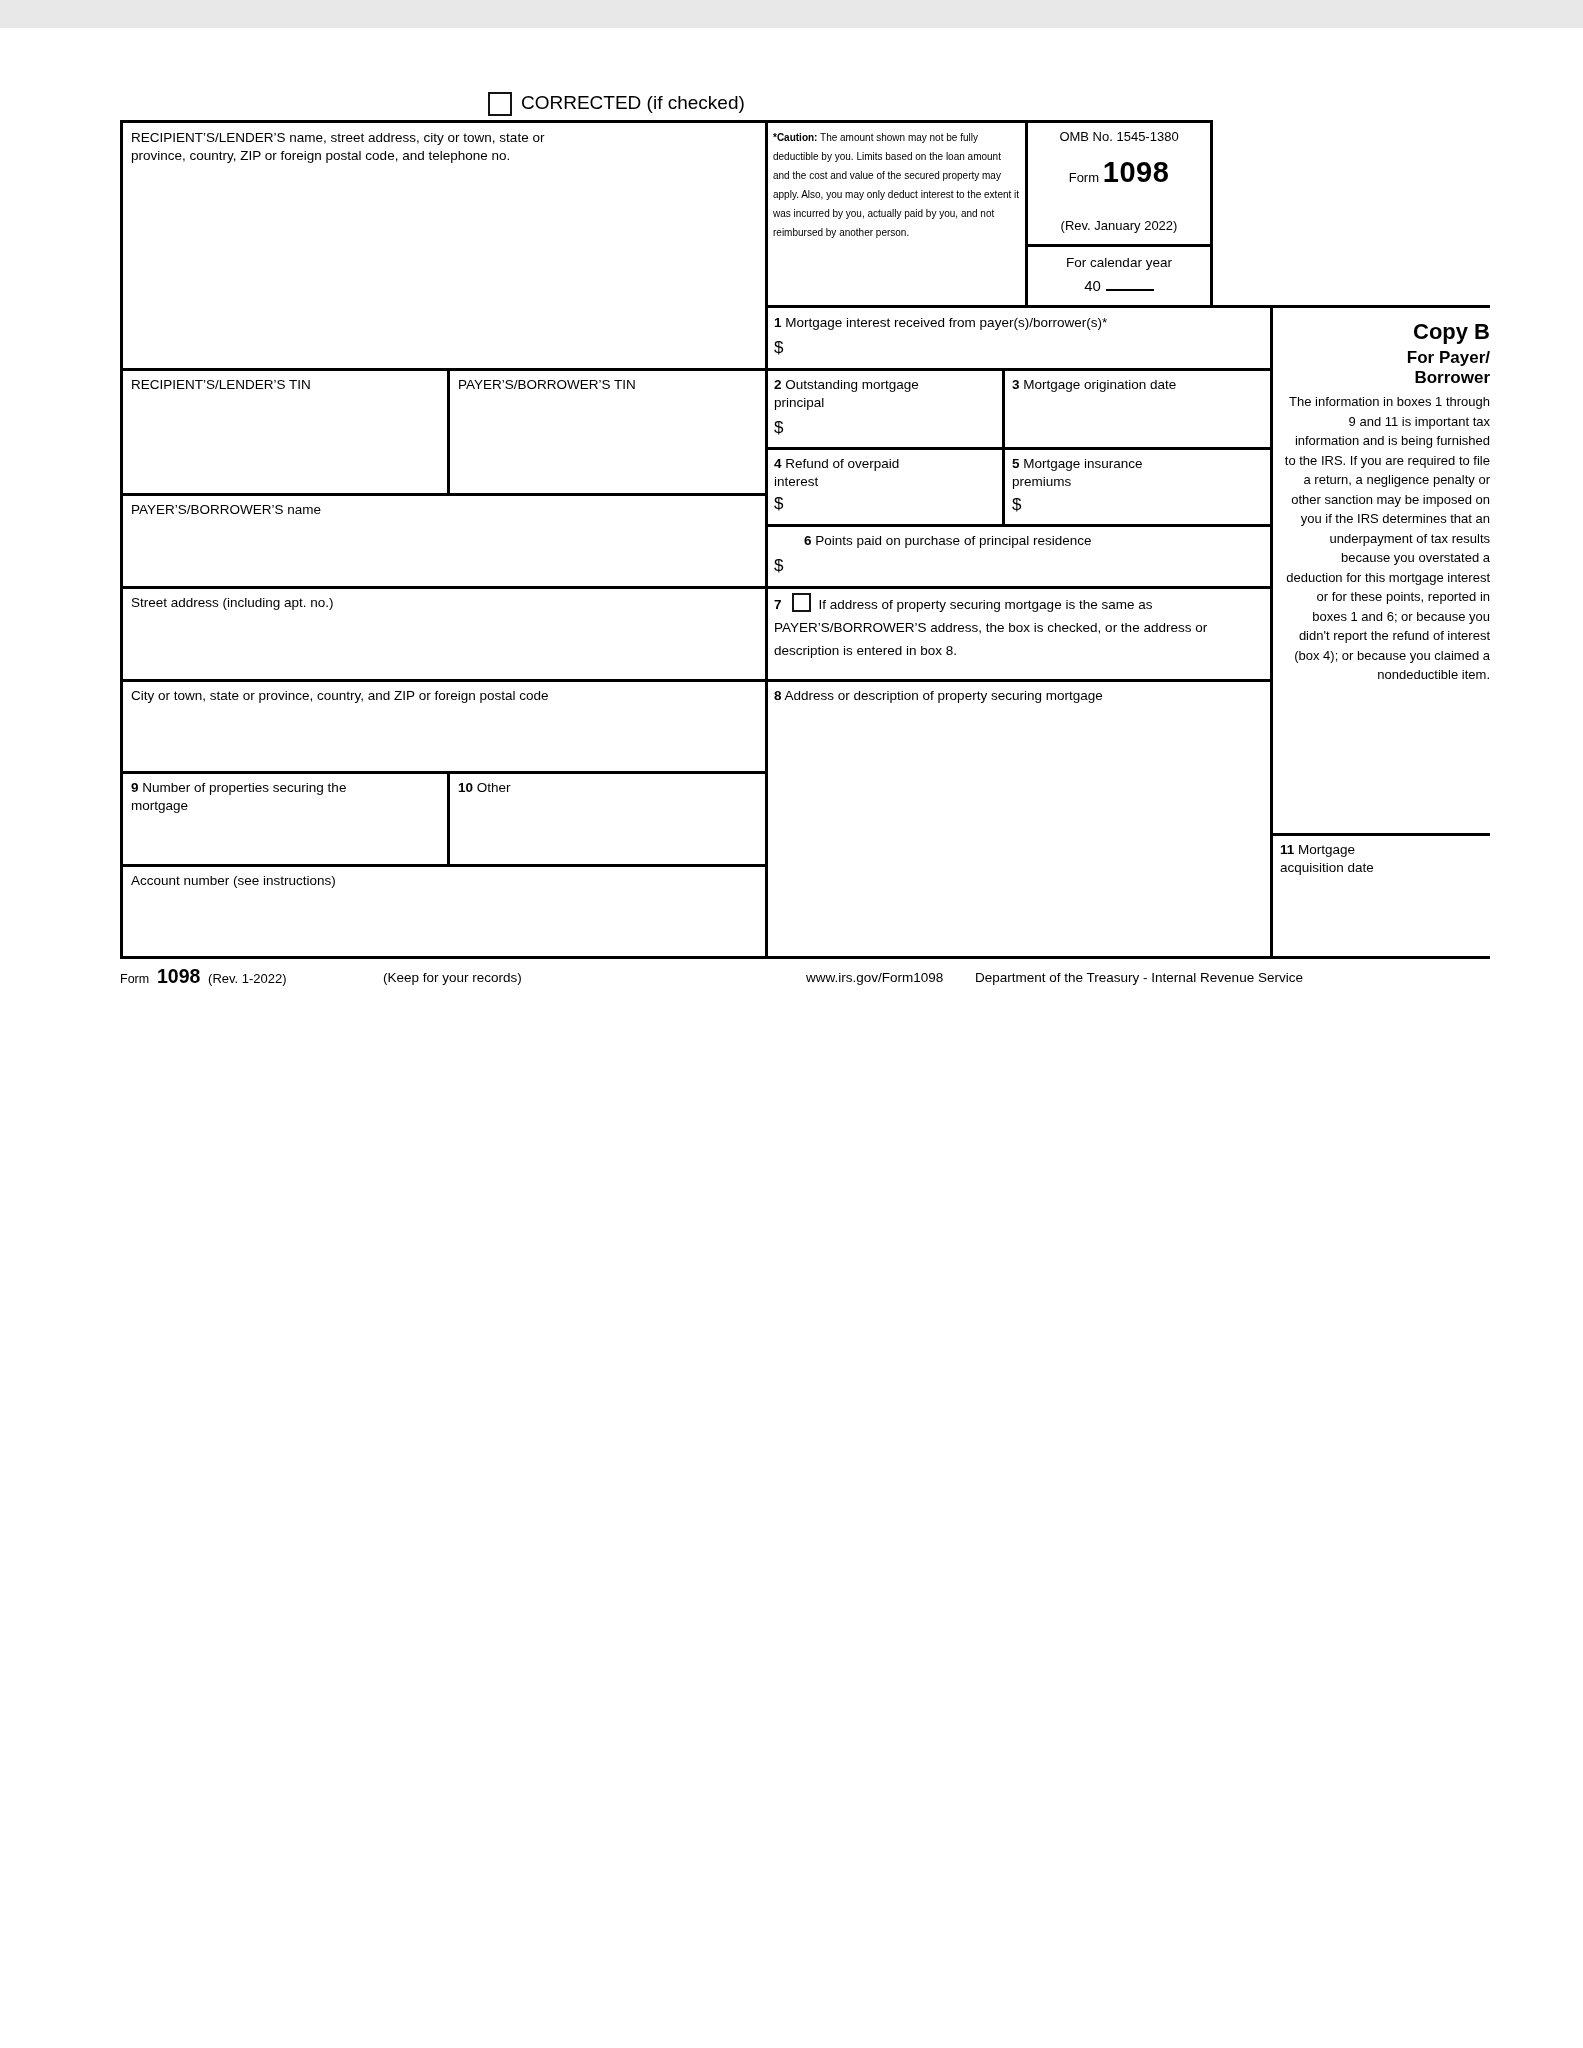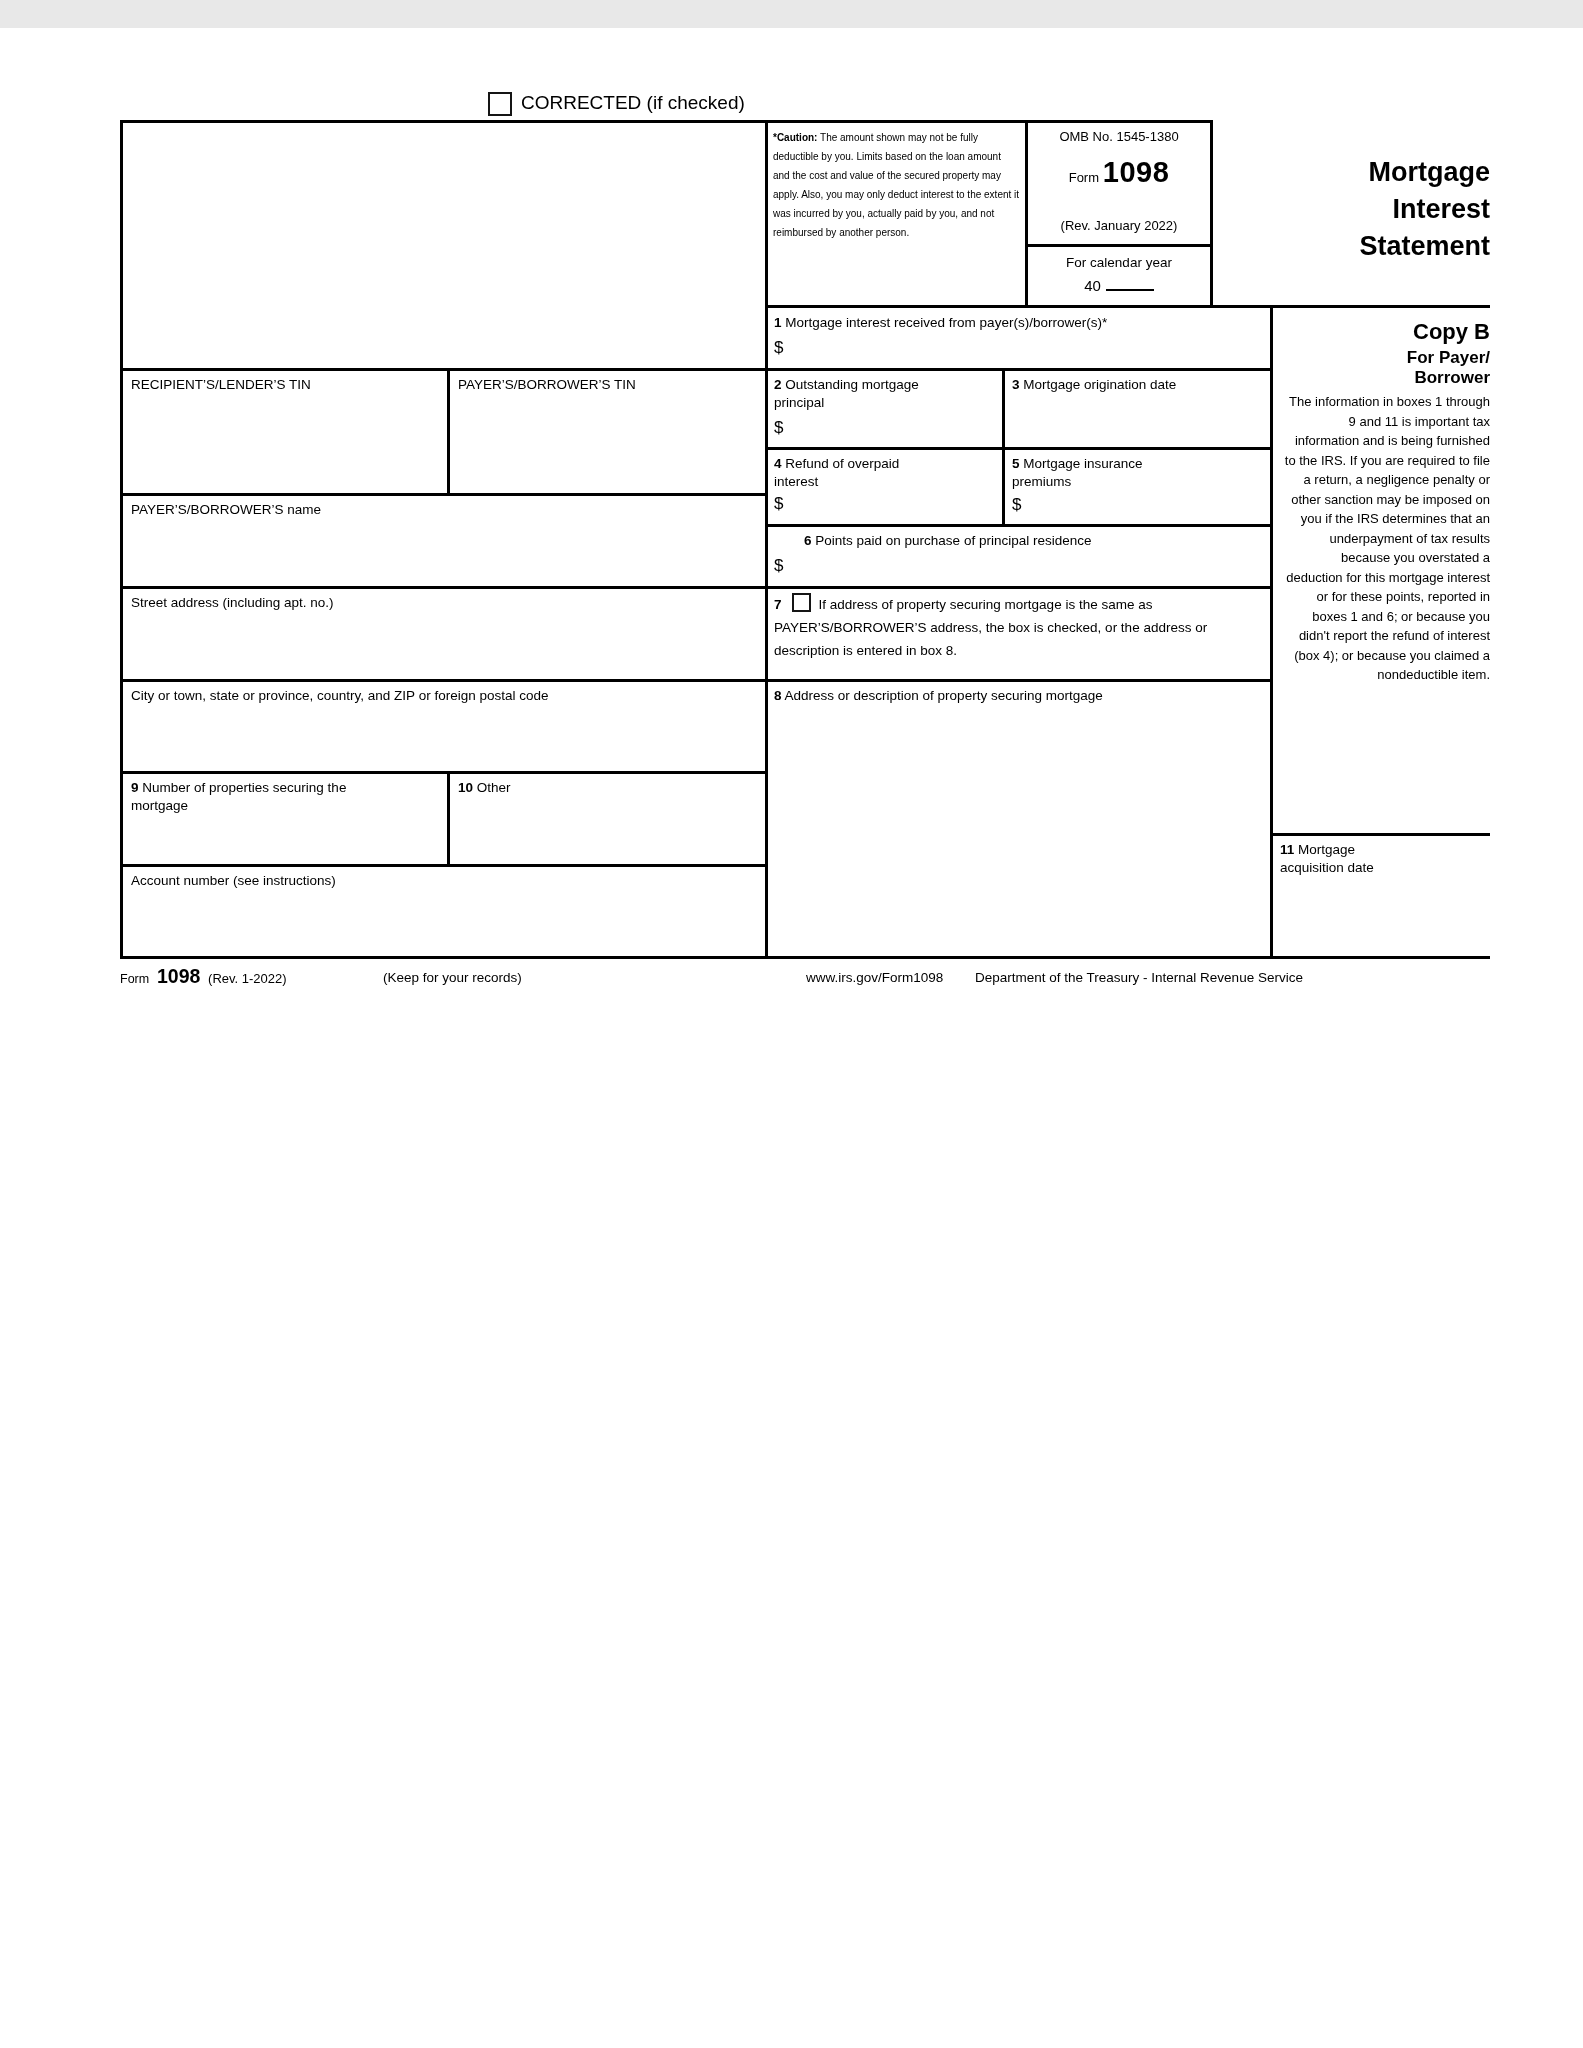--- a/index.html
+++ b/index.html
@@ -42,39 +42,39 @@
 
   <div class="ln" style="left:120px;top:92px;width:3px;height:839px;"></div>
   <div class="ln" style="left:447px;top:340px;width:3px;height:128px;"></div>
   <div class="ln" style="left:447px;top:743px;width:3px;height:96px;"></div>
   <div class="ln" style="left:765px;top:92px;width:3px;height:839px;"></div>
   <div class="ln" style="left:1002px;top:340px;width:3px;height:159px;"></div>
   <div class="ln" style="left:1025px;top:92px;width:3px;height:188px;"></div>
   <div class="ln" style="left:1210px;top:92px;width:3px;height:188px;"></div>
   <div class="ln" style="left:1270px;top:277px;width:3px;height:654px;"></div>
 
+  <div class="lbl" style="left:131px;top:101px;width:455px;">RECIPIENT’S/LENDER’S name, street address, city or town, state or province, country, ZIP or foreign postal code, and telephone no.</div>
   <div class="field" style="left:126px;top:150px;width:636px;height:186px;"></div>
 
   <div class="caution" style="left:773px;top:100px;width:247px;">
     <b>*Caution:</b><span> The amount shown may not be fully deductible by you. Limits based on the loan amount and the cost and value of the secured property may apply. Also, you may only deduct interest to the extent it was incurred by you, actually paid by you, and not reimbursed by another person.</span>
   </div>
 
   <div class="lbl ctr" style="left:1028px;top:100px;width:182px;font-size:13px;">OMB No. 1545-1380</div>
   <div class="lbl ctr" style="left:1028px;top:128px;width:182px;line-height:32px;">
     <span style="font-size:13px;">Form</span>
     <b style="font-size:29px;letter-spacing:0.5px;">1098</b>
   </div>
   <div class="lbl ctr" style="left:1028px;top:189px;width:182px;font-size:13px;">(Rev. January 2022)</div>
 
   <div class="lbl ctr" style="left:1028px;top:226px;width:182px;">For calendar year</div>
   <div class="lbl ctr" style="left:1028px;top:246px;width:182px;font-size:15px;">
     <span>40</span><span style="display:inline-block;width:48px;height:15px;border-bottom:2px solid #000;margin-left:5px;"></span>
   </div>
 
-  <div class="lbl rt" style="left:1330px;top:126px;width:160px;font-size:27px;font-weight:bold;line-height:37px;">Mortgage Interest Statement</div>
 
   <div class="lbl" style="left:131px;top:348px;width:300px;">RECIPIENT’S/LENDER’S TIN</div>
   <div class="field" style="left:126px;top:375px;width:318px;height:86px;"></div>
 
   <div class="lbl" style="left:458px;top:348px;width:300px;">PAYER’S/BORROWER’S TIN</div>
   <div class="field" style="left:453px;top:375px;width:310px;height:86px;"></div>
 
   <div class="lbl" style="left:131px;top:473px;width:500px;">PAYER’S/BORROWER’S name</div>
   <div class="field" style="left:126px;top:500px;width:636px;height:54px;"></div>
 

